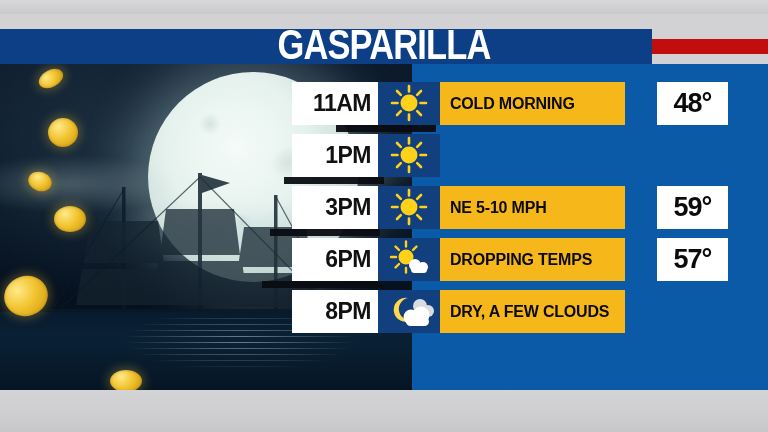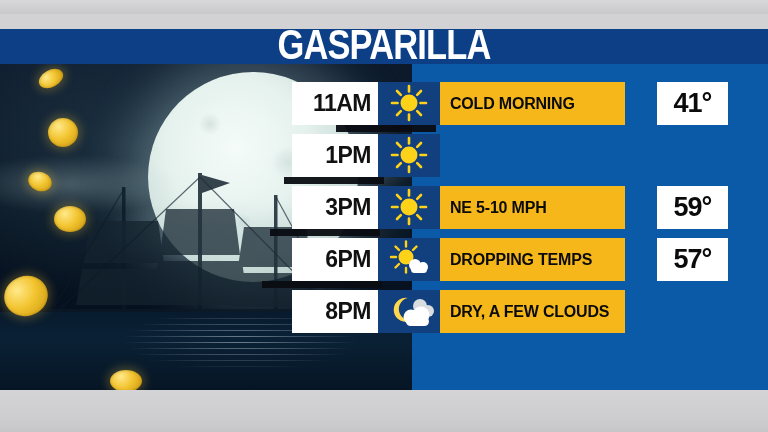--- a/index.html
+++ b/index.html
@@ -8,21 +8,21 @@
   #stage { position:relative; width:768px; height:432px; }
 
   
   .top-gray { position:absolute; left:0; top:0; width:768px; height:14px;
     background:linear-gradient(180deg,#d8d8da 0%,#cfcfd2 60%,#c9c9cc 100%); }
   .red-bar { position:absolute; left:0; top:14px; width:768px; height:15px;
     background:#c10d0d;margin-top:25px; }
   .red-bar .brand { position:absolute; left:0; top:0; width:768px; height:15px;
     color:#ffffff; font-size:10px; font-weight:bold; letter-spacing:5.5px;
     text-align:center; line-height:15px; text-indent:5px; }
-  .blue-head { position:absolute; left:0; top:29px; width:768px; height:35px;
+  .blue-head { position:absolute; left:0; top:29px; width:652px; height:35px;
     background:#0c3f85; }
   .blue-head .title { position:absolute; left:0; top:-6px; width:768px;
     color:#ffffff; font-size:42px; font-weight:bold; text-align:center;
     line-height:44px; letter-spacing:-1px;
     transform:scaleX(0.82); transform-origin:50% 50%; }
 
   
   .main { position:absolute; left:0; top:64px; width:768px; height:326px;
     background:#0a5aa8; overflow:hidden; }
 
@@ -169,21 +169,21 @@
             <line x1="14" y1="21" x2="19.5" y2="21"></line>
               <line x1="42.5" y1="21" x2="48" y2="21"></line>
             <line x1="19" y1="9" x2="22.8" y2="12.8"></line>
               <line x1="39.2" y1="29.2" x2="43" y2="33"></line>
             <line x1="43" y1="9" x2="39.2" y2="12.8"></line>
               <line x1="22.8" y1="29.2" x2="19" y2="33"></line>
           </g>
         </svg>
       </div>
       <div class="desc">COLD MORNING</div>
-      <div class="temp">41°</div>
+      <div class="temp">48°</div>
     </div>
 
     <div class="row" style="top:70px;left:292px;width:436px;">
       <div class="shadow" style="left:-8px;top:43px;width:100px;"></div>
       <div class="time">1PM</div>
       <div class="iconcell">
         <svg class="wicon" viewBox="0 0 62 43">
           <circle cx="31" cy="21" r="8.5" fill="#ffd21a"></circle>
           <g stroke="#ffd21a" stroke-width="2.6" stroke-linecap="round">
             <line x1="31" y1="4" x2="31" y2="9.5"></line>

